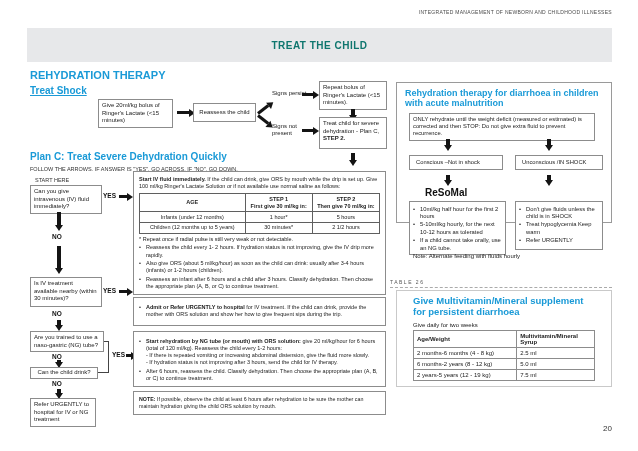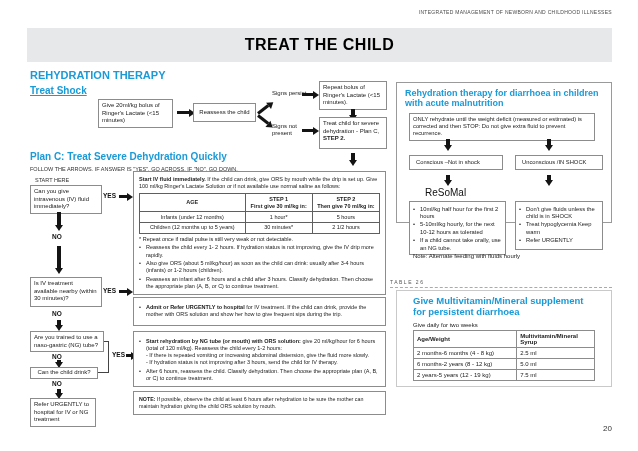--- a/index.html
+++ b/index.html
@@ -4,21 +4,21 @@
 <style>
   * { margin:0; padding:0; box-sizing:border-box; }
   html,body { background:#ffffff; }
   body { font-family:"Liberation Sans","DejaVu Sans",sans-serif; color:#1e1e1e; }
   .page { position:relative; width:638px; height:451px; background:#fff; overflow:hidden; }
   .bold { font-weight:bold; }
 
   .doc-header { position:absolute; top:9px; right:26px; font-size:5px; letter-spacing:.3px; color:#4a4a4a; }
   .banner { position:absolute; left:27px; top:28px; width:585px; height:34px; background:#e7e8ea;
             display:flex; align-items:center; justify-content:center; }
-  .banner-title { font-size:16px; font-weight:bold; color:#000000; letter-spacing:.5px; }
+  .banner-title { font-size:10px; font-weight:bold; color:#0f766e; letter-spacing:.5px; }
 
   .h1 { position:absolute; font-size:11px; font-weight:bold; color:#1a9ad7; }
   .h2 { position:absolute; font-size:10px; font-weight:bold; color:#1a9ad7; }
   .tiny { position:absolute; font-size:5.5px; color:#333; }
 
   .fbox { position:absolute; border:1px solid #8c8c8c; background:#fff; font-size:6px;
           line-height:1.25; padding:2px 3px; color:#222; }
   .fbox.cen { display:flex; align-items:center; justify-content:center; text-align:center; padding:1px 2px; }
 
   .mbox { position:absolute; border:1px solid #8c8c8c; background:#fff; font-size:5.5px;
@@ -48,21 +48,21 @@
   .brow .txt { flex:1; }
   .sub { margin-left:7px; }
 
   .panel { position:absolute; left:396px; top:82px; width:216px; height:141px;
            border:1px solid #9a9a9a; background:#fff; }
   .panel .pbox { position:absolute; border:1px solid #8c8c8c; background:#fff; font-size:5.8px;
                  line-height:1.25; padding:2px 3px; color:#222; }
   .panel .pbox.cen { display:flex; align-items:center; padding-left:6px; }
   .panel-title { position:absolute; left:8px; top:5px; width:200px; font-size:9px; font-weight:bold;
                  color:#1a9ad7; line-height:1.15; }
-  .resomal { position:absolute; left:28px; top:104px; font-size:10px; font-weight:normal; color:#111; }
+  .resomal { position:absolute; left:28px; top:104px; font-size:10px; font-weight:bold; color:#111; }
   .pnote { position:absolute; left:16px; top:170px; font-size:6px; color:#222; }
 
   .table-label { position:absolute; left:390px; top:279px; font-size:5px; letter-spacing:1.5px; color:#555; }
   .dash-rule { position:absolute; left:390px; top:287px; width:222px; border-top:1px dashed #aaa; }
 
   .mvpanel { position:absolute; left:396px; top:290px; width:216px; min-height:84px;
              border:1px solid #c9c9c9; background:#fff; padding:5px 16px; }
   .mv-title { font-size:9.5px; font-weight:bold; color:#1a9ad7; line-height:1.15; }
   .mv-sub { font-size:6px; color:#222; margin-top:4px; }
   .mvtable { border-collapse:collapse; width:100%; margin-top:2px; }

